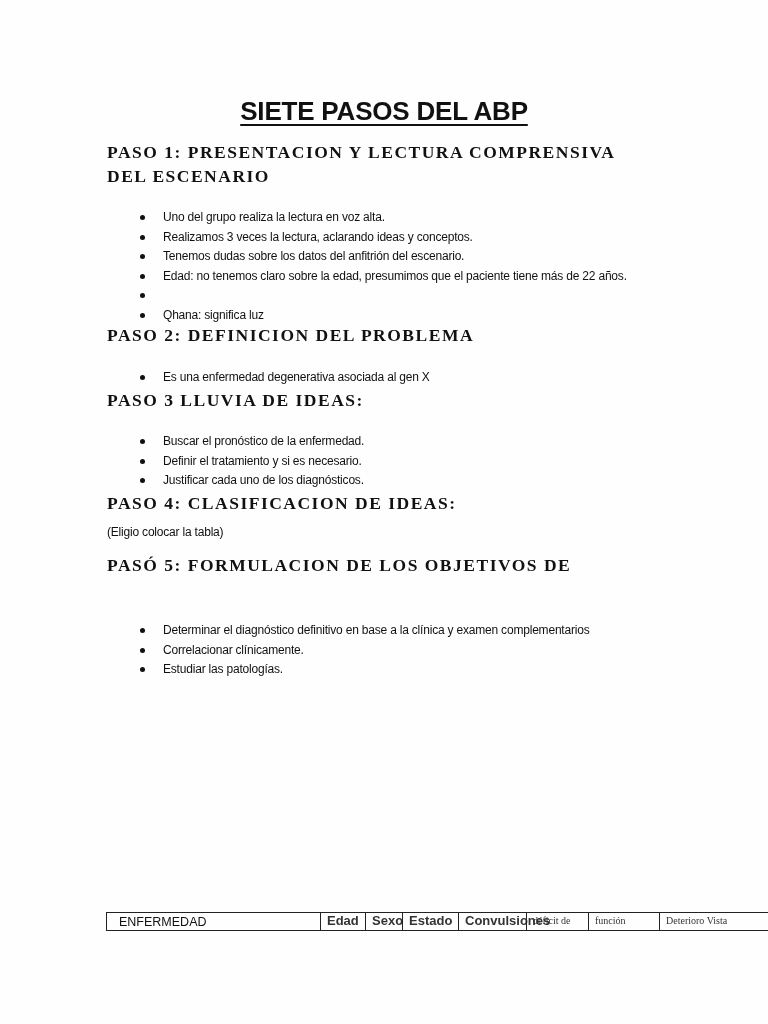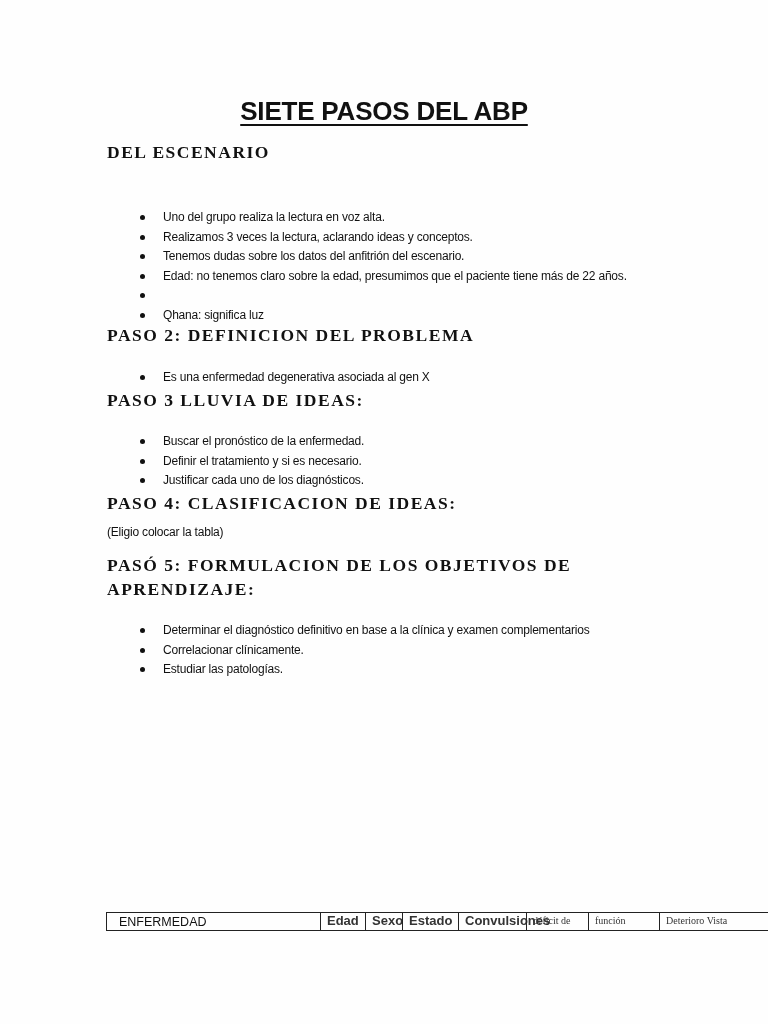--- a/index.html
+++ b/index.html
@@ -52,20 +52,21 @@
 </head>
 <body>
 
 <div class="page">
 
   <div class="title">
     <span>SIETE PASOS DEL ABP</span>
   </div>
 
   <div class="heading" style="top:140px;">
+    <div>PASO 1: PRESENTACION Y LECTURA COMPRENSIVA</div>
     <div>DEL ESCENARIO</div>
   </div>
   <ul class="bullets" style="top:198px;">
     <li><span class="dot"></span><span>Uno del grupo realiza la lectura en voz alta.</span></li>
     <li><span class="dot"></span><span>Realizamos 3 veces la lectura, aclarando ideas y conceptos.</span></li>
     <li><span class="dot"></span><span>Tenemos dudas sobre los datos del anfitrión del escenario.</span></li>
     <li><span class="dot"></span><span>Edad: no tenemos claro sobre la edad, presumimos que el paciente tiene más de 22 años.</span></li>
     <li><span class="dot"></span></li>
     <li><span class="dot"></span><span>Qhana: significa luz</span></li>
   </ul>
@@ -86,21 +87,20 @@
     <li><span class="dot"></span><span>Justificar cada uno de los diagnósticos.</span></li>
   </ul>
 
   <div class="heading" style="top:491px;">
     <div>PASO 4: CLASIFICACION DE IDEAS:</div>
   </div>
   <div class="note" style="top:525px;">(Eligio colocar la tabla)</div>
 
   <div class="heading" style="top:553px;">
     <div>PASÓ 5: FORMULACION DE LOS OBJETIVOS DE</div>
-    <div>APRENDIZAJE:</div>
   </div>
   <ul class="bullets" style="top:611px;">
     <li><span class="dot"></span><span>Determinar el diagnóstico definitivo en base a la clínica y examen complementarios</span></li>
     <li><span class="dot"></span><span>Correlacionar clínicamente.</span></li>
     <li><span class="dot"></span><span>Estudiar las patologías.</span></li>
   </ul>
 
   <div class="tbl">
     <div class="cell first" style="left:8px; width:213px;">ENFERMEDAD</div>
     <div class="cell sans" style="left:213px; width:45px;">Edad</div>

